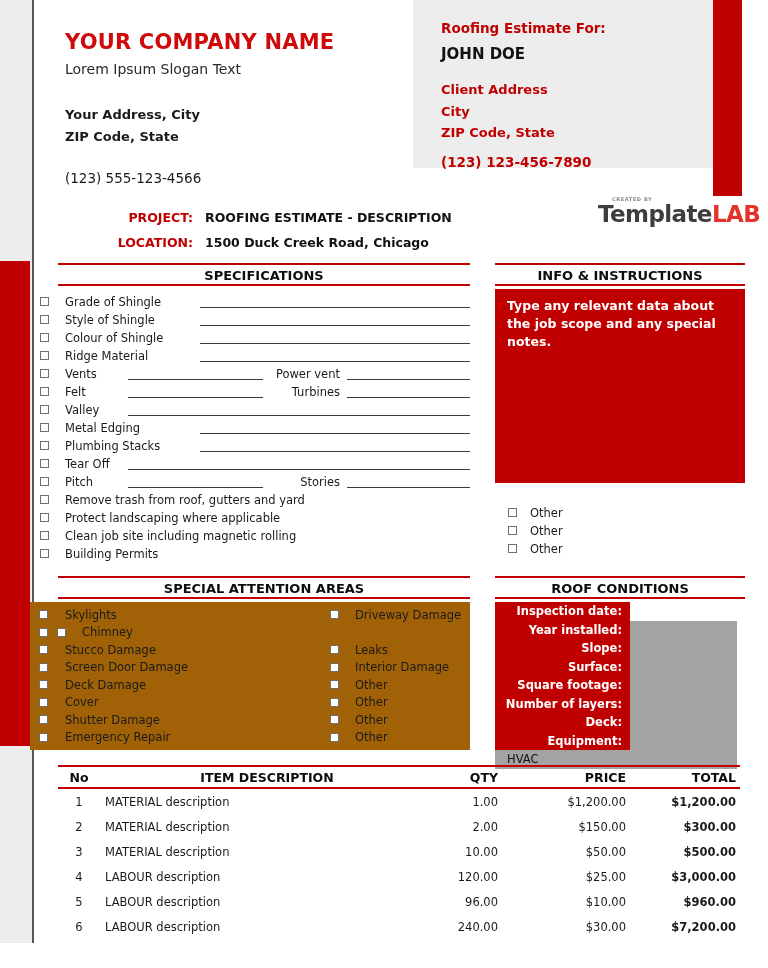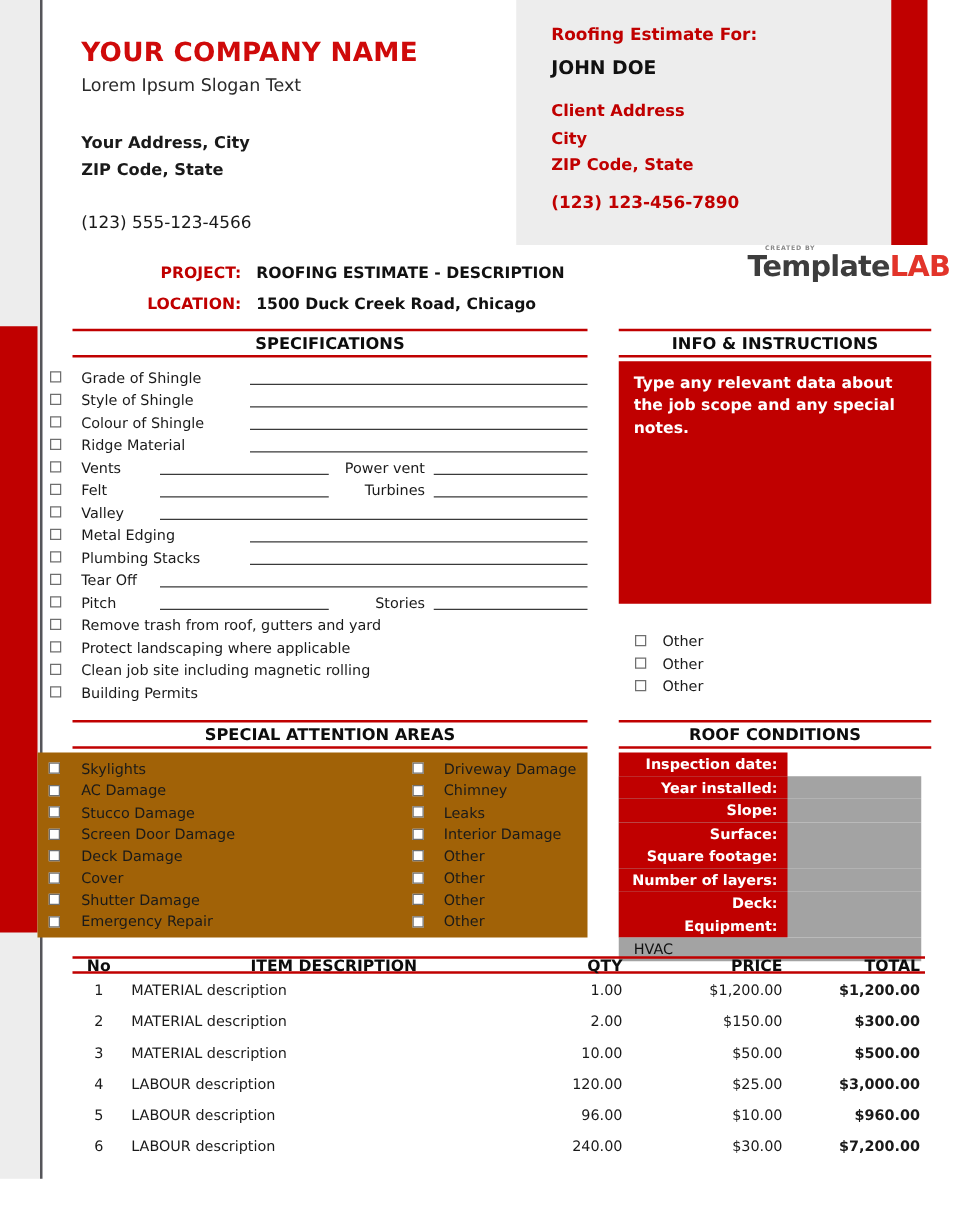--- a/index.html
+++ b/index.html
@@ -18,21 +18,21 @@
   .edge-line   { left:32px; top:0; width:2px; height:943px; background:#55555a; }
   .left-accent { left:0; top:261px; width:30px; height:485px; background:#c00000; }
 
   
   .company { left:65px; top:30px; width:330px; }
   .company-name { color:#cf0a0a; font-size:21px; font-weight:bold; letter-spacing:0.2px; }
   .company-slogan { font-size:14px; color:#2a2a2a; margin-top:7px; }
   .company-addr { font-size:13px; font-weight:bold; margin-top:27px; line-height:22px; }
   .company-phone { font-size:13.5px; font-weight:normal; margin-top:22px; }
 
-  .client-box { left:413px; top:0; width:300px; height:196px; background:#ededed; padding:20px 10px 0 28px; }
+  .client-box { left:413px; top:0; width:300px; height:168px; background:#ededed; padding:20px 10px 0 28px; }
   .client-heading { color:#c00000; font-weight:bold; font-size:13.5px; }
   .client-name { color:#111; font-weight:bold; font-size:15px; margin-top:9px; }
   .client-addr { color:#c00000; font-weight:bold; font-size:13px; margin-top:16px; line-height:21.5px; }
   .client-phone { color:#c00000; font-weight:bold; font-size:13.5px; margin-top:10px; }
   .client-bar { left:713px; top:0; width:29px; height:196px; background:#c00000; }
 
   
   .meta { left:58px; top:205px; width:420px; }
   .meta-row { display:flex; height:25px; align-items:center; }
   .meta-label { width:135px; text-align:right; color:#c00000; font-weight:bold; font-size:12.5px; }
@@ -100,21 +100,21 @@
   .roof-row { display:flex; height:18.5px;flex-direction:column; }
   .roof-label {
     width:135px; background:#c00000; color:#fff; font-weight:bold;
     text-align:right; padding-right:8px; font-size:11.5px; line-height:18.5px;
   }
   .roof-value { flex:1; background:#a3a3a3; padding-left:12px; font-size:11.5px; line-height:18.5px; color:#111; }
 
   
   .items { left:58px; top:765px; width:682px; }
   .t-head {
-    display:flex; align-items:center; height:14px;
+    display:flex; align-items:center; height:24px;
     border-top:2px solid #c00000; border-bottom:2px solid #c00000;
     font-weight:bold; font-size:12.5px; color:#0d0d0d;
   }
   .t-row { display:flex; align-items:center; height:25px; font-size:11.5px; }
   .c-no { width:42px; text-align:center; }
   .c-desc { width:334px; padding-left:5px; }
   .t-head .c-desc { text-align:center; padding-left:0; }
   .c-qty { width:64px; text-align:right; }
   .c-price { width:128px; text-align:right; }
   .c-total { flex:1; text-align:right; padding-right:4px; }
@@ -273,21 +273,20 @@
   <div class="sec-title">SPECIAL ATTENTION AREAS</div>
   <div class="att-box">
     <div class="att-row">
         <span class="cb cb1"></span>
         <span class="att-l1">Skylights</span>
         <span class="cb cb2"></span>
         <span class="att-l2">Driveway Damage</span>
       </div>
     <div class="att-row">
         <span class="cb cb1"></span>
-        <span class="att-l1">AC Damage</span>
         <span class="cb cb2"></span>
         <span class="att-l2">Chimney</span>
       </div>
     <div class="att-row">
         <span class="cb cb1"></span>
         <span class="att-l1">Stucco Damage</span>
         <span class="cb cb2"></span>
         <span class="att-l2">Leaks</span>
       </div>
     <div class="att-row">

